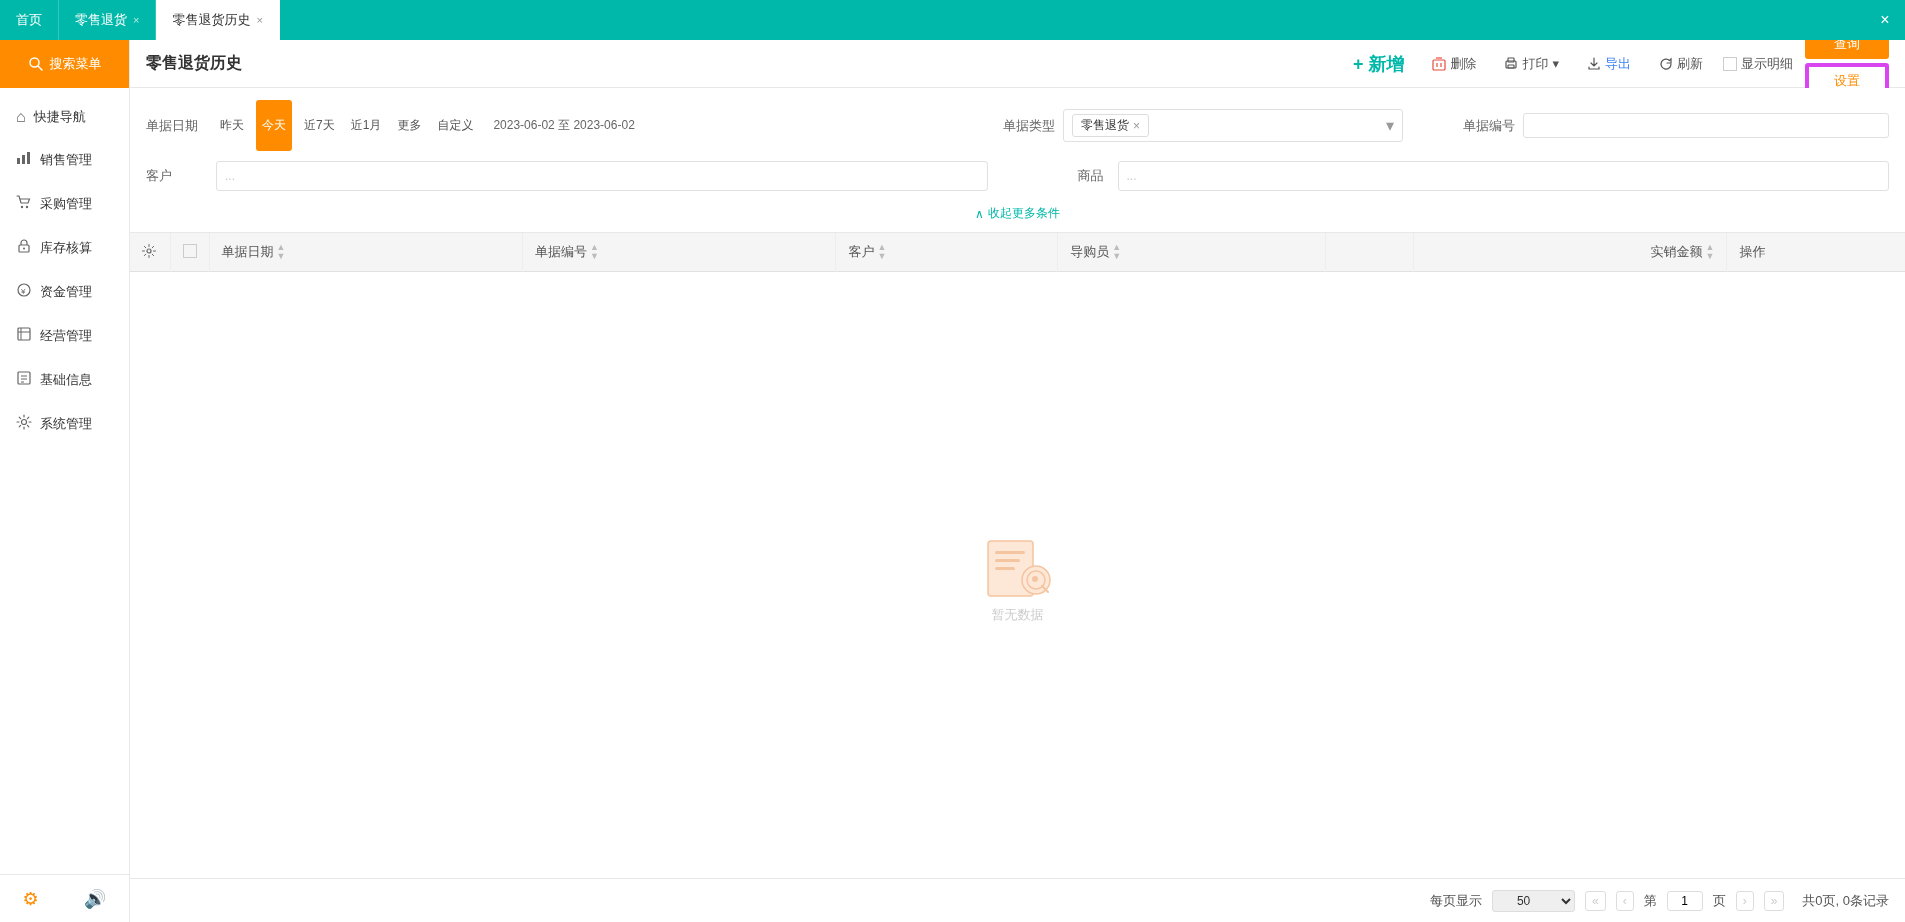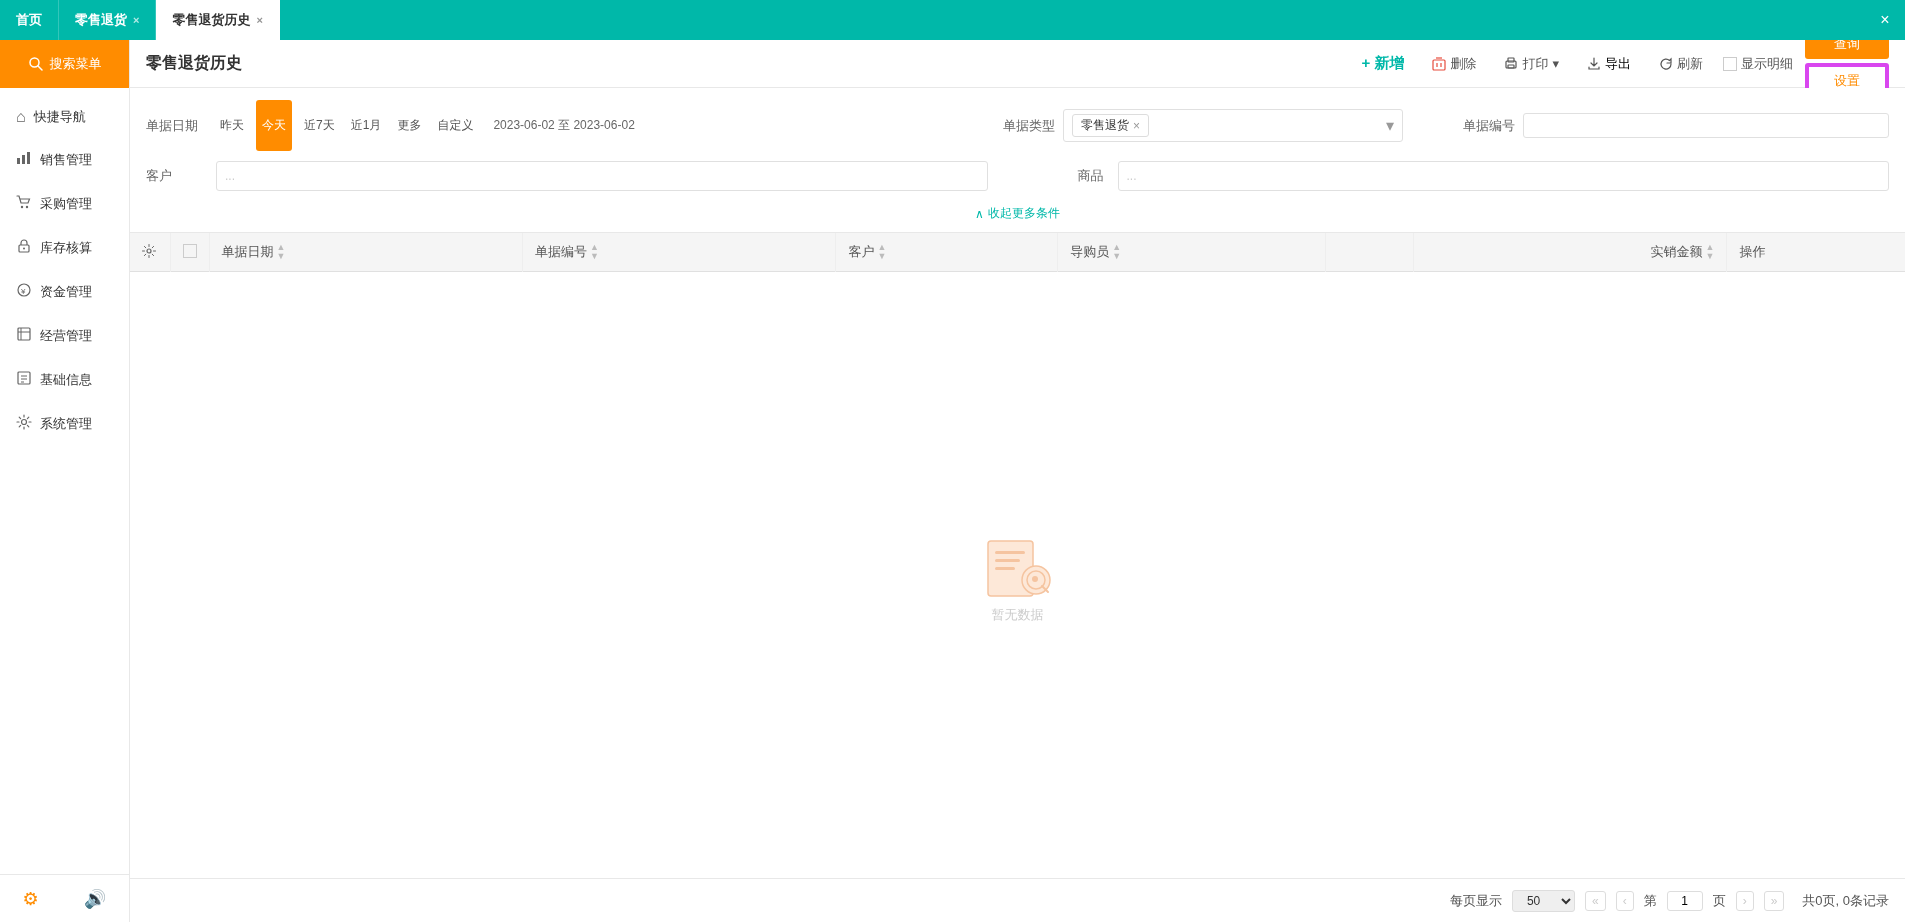--- a/index.html
+++ b/index.html
@@ -12,21 +12,20 @@
       display: flex;
       align-items: center;
       padding: 0;
       flex-shrink: 0;
     }
     .top-bar-tabs {
       display: flex;
       align-items: center;
       height: 100%;
       flex: 1;
-      font-weight: bold;
     }
     .tab-item {
       display: flex;
       align-items: center;
       padding: 0 16px;
       font-size: 13px;
       color: #fff;
       cursor: pointer;
       height: 100%;
       gap: 6px;
@@ -338,21 +337,21 @@
       gap: 10px;
       border-top: 1px solid #e8e8e8;
       background: #fff;
       font-size: 13px;
       color: #555;
       flex-shrink: 0;
     }
     .per-page-select {
       border: 1px solid #ddd;
       border-radius: 3px;
-      padding: 2px 10px;
+      padding: 2px 20px;
       font-size: 12px;
       color: #333;
     }
     .page-nav-btn {
       background: none;
       border: 1px solid #ddd;
       border-radius: 3px;
       padding: 2px 6px;
       cursor: pointer;
       font-size: 12px;
@@ -477,21 +476,21 @@
       <span class="sidebar-footer-btn">⚙</span>
       <span class="sidebar-footer-btn" style="color:#999;">🔊</span>
     </div>
   </div>
 
   <div class="content-area">
 
     <div class="page-header">
       <span class="page-title">零售退货历史</span>
       <div class="toolbar">
-        <span class="toolbar-btn toolbar-btn-new" style="color:#00b8a9; font-size:15px;">+ 新增</span>
+        <span class="toolbar-btn toolbar-btn-new" style="color:#00b8a9; font-size:18px;">+ 新增</span>
         <span class="toolbar-btn toolbar-btn-del">
           <svg width="14" height="14" viewBox="0 0 14 14" fill="none">
               <rect x="1" y="3" width="12" height="10" rx="1" stroke="#e74c3c" stroke-width="1.2" fill="none"></rect>
               <line x1="4" y1="1" x2="10" y2="1" stroke="#e74c3c" stroke-width="1.2"></line>
               <line x1="5" y1="6" x2="5" y2="10" stroke="#e74c3c" stroke-width="1.2"></line>
               <line x1="9" y1="6" x2="9" y2="10" stroke="#e74c3c" stroke-width="1.2"></line>
             </svg>
           <span style="color:#555;">删除</span>
         </span>
         <span class="toolbar-btn">
@@ -501,21 +500,21 @@
               <rect x="4" y="8" width="6" height="3" rx="0.5" stroke="#555" stroke-width="1.2" fill="none"></rect>
             </svg>
           <span style="color:#555;">打印</span>
           <span style="color:#555;">▾</span>
         </span>
         <span class="toolbar-btn">
           <svg width="14" height="14" viewBox="0 0 14 14" fill="none">
               <path d="M7 1v8M4 6l3 3 3-3" stroke="#555" stroke-width="1.2" stroke-linecap="round"></path>
               <path d="M2 10v2h10v-2" stroke="#555" stroke-width="1.2" stroke-linecap="round"></path>
             </svg>
-          <span style="color:#000000;text-align:right;">导出</span>
+          <span style="color:#3b82f6;text-align:right;">导出</span>
         </span>
         <span class="toolbar-btn">
           <svg width="14" height="14" viewBox="0 0 14 14" fill="none">
               <path d="M12 7a5 5 0 11-1.5-3.5L12 2v4H8" stroke="#555" stroke-width="1.2" stroke-linecap="round" fill="none"></path>
             </svg>
           <span style="color:#555;">刷新</span>
         </span>
         <div class="display-label">
           <span class="checkbox-box"></span>
           <span>显示明细</span>

